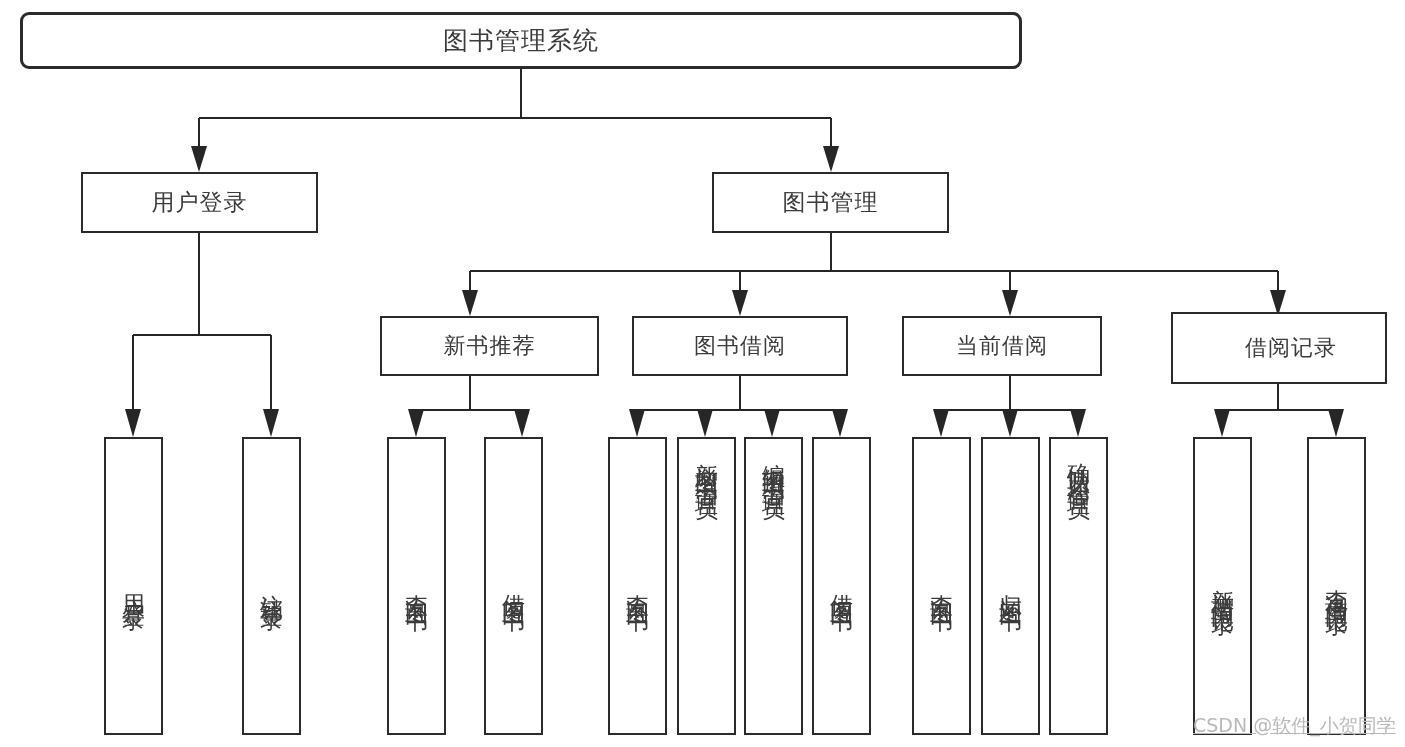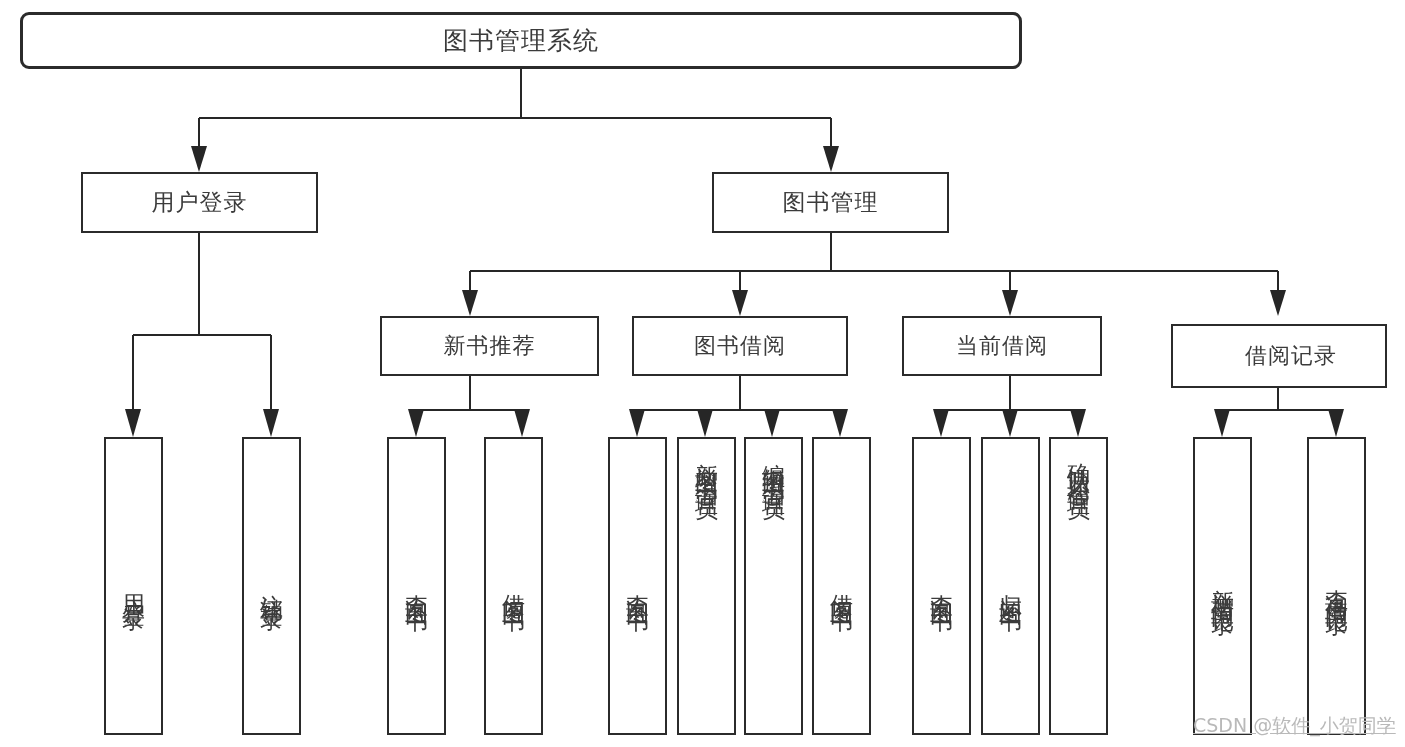--- a/index.html
+++ b/index.html
@@ -174,21 +174,21 @@
   </div>
 
   <div class="node level3" style="left:632px; top:316px; width:216px; height:60px;">
     <span class="label">图书借阅</span>
   </div>
 
   <div class="node level3" style="left:902px; top:316px; width:200px; height:60px;">
     <span class="label">当前借阅</span>
   </div>
 
-  <div class="node level3" style="left:1171px; top:324px; width:216px; height:64px;padding-left:24px;">
+  <div class="node level3" style="left:1171px; top:312px; width:216px; height:72px;padding-left:24px;">
     <span class="label">借阅记录</span>
   </div>
 
   <div class="node leaf center-v" style="left:104px; top:437px; width:59px; height:298px;">
     <span class="label">用户登录</span>
   </div>
 
   <div class="node leaf center-v" style="left:242px; top:437px; width:59px; height:298px;">
     <span class="label">注销登录</span>
   </div>

